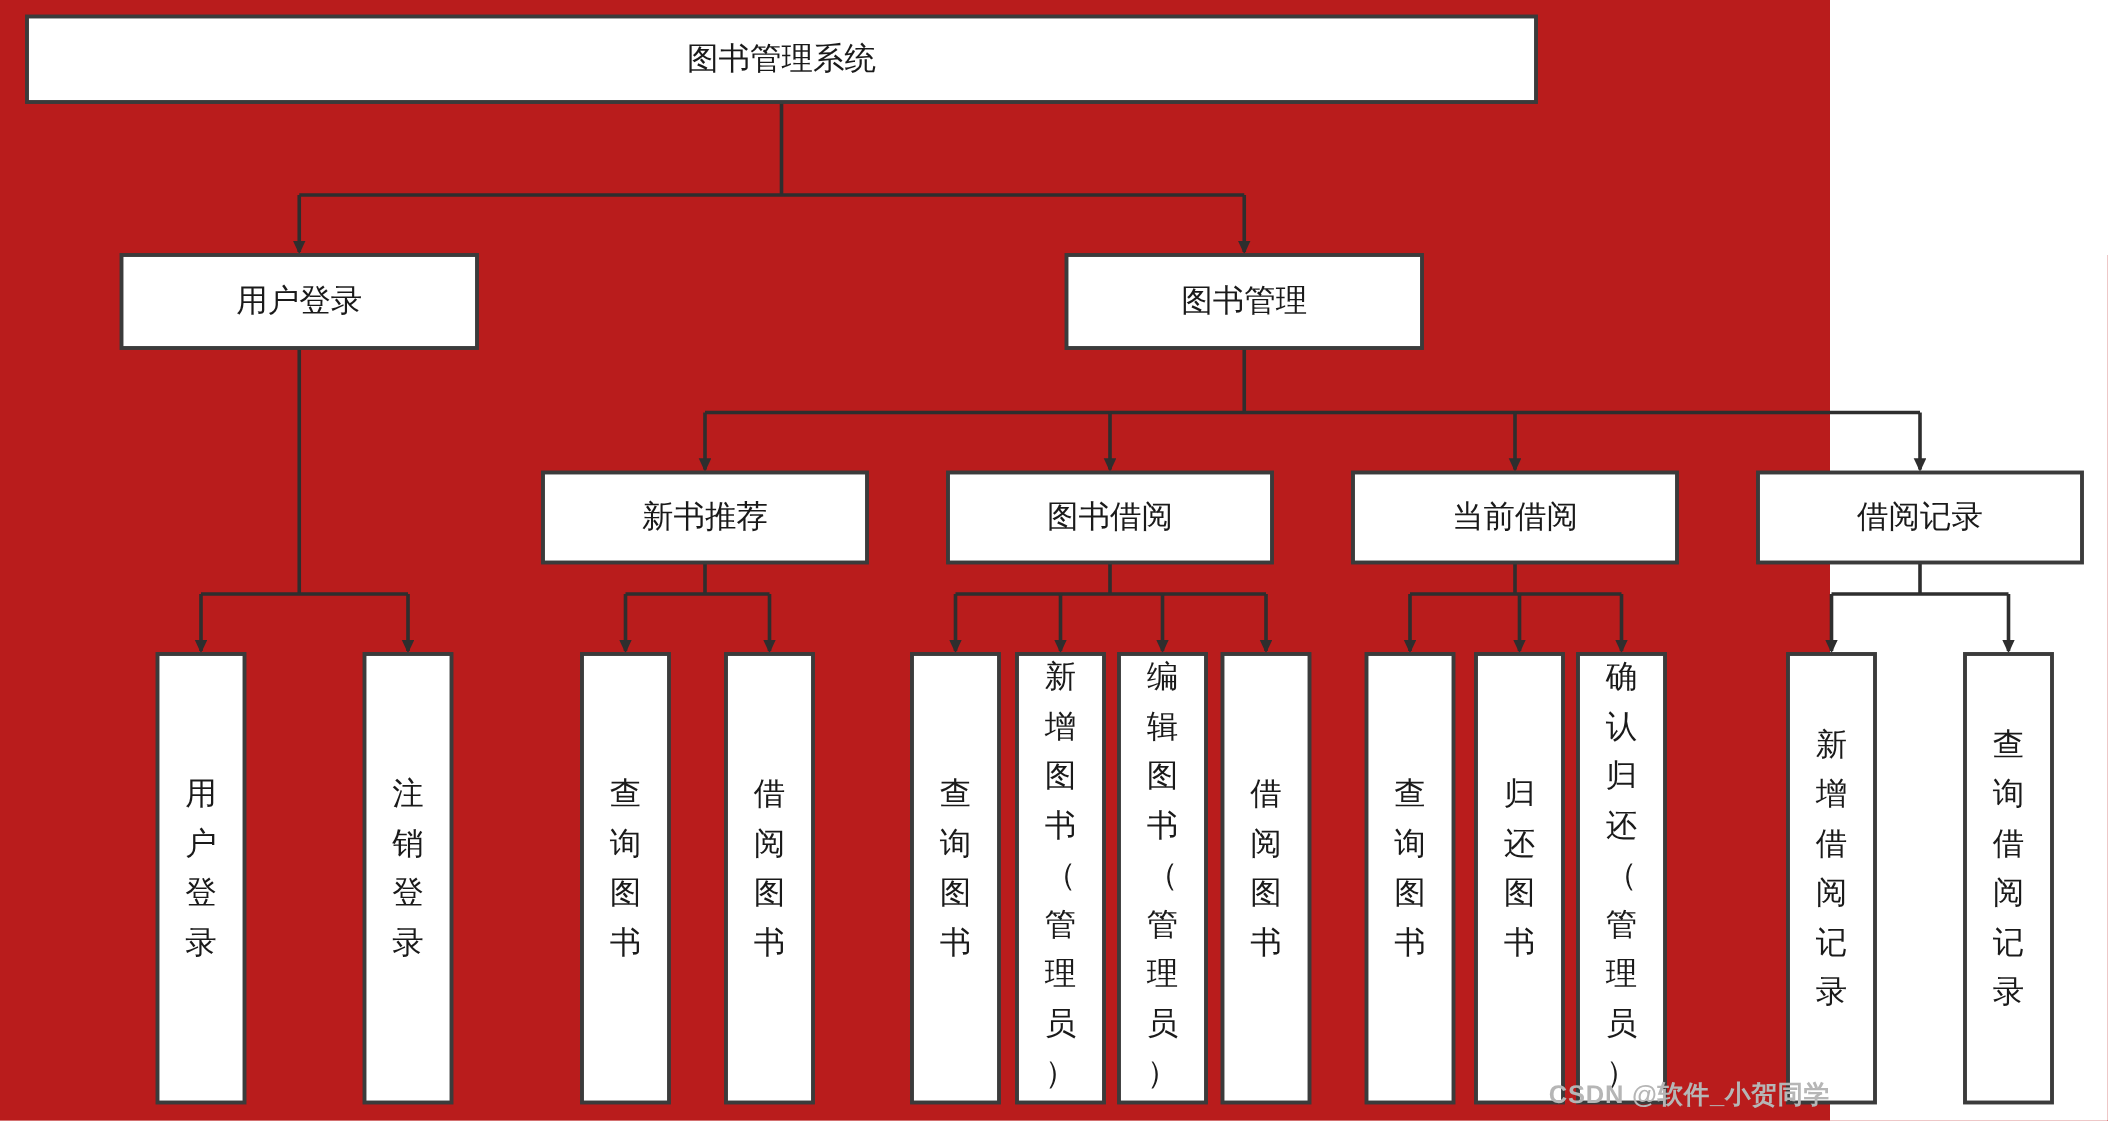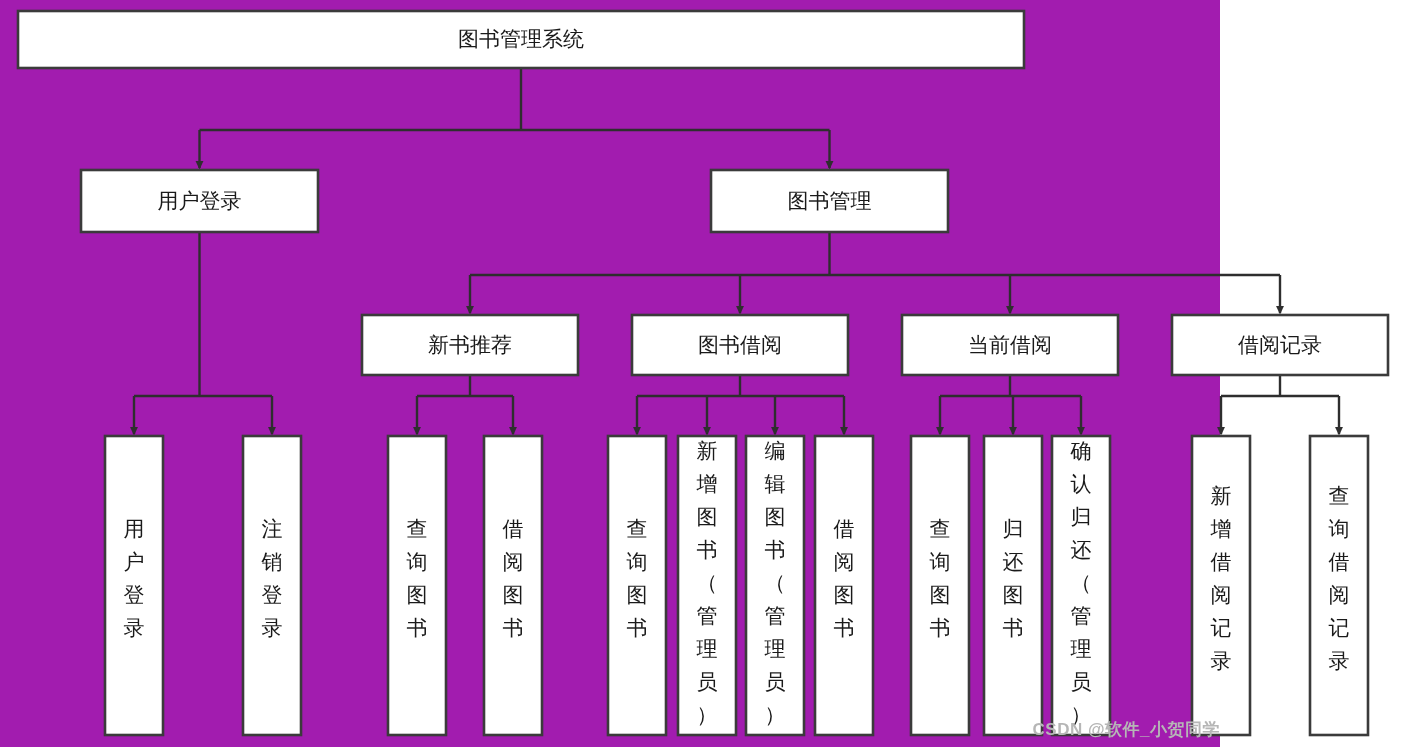--- a/index.html
+++ b/index.html
@@ -11,21 +11,21 @@
     width: 1405px;
     height: 747px;
     font-family: "Liberation Sans", sans-serif;
     overflow: hidden;
     position: relative;
   }
   #diagram-root {
     position: relative;
     width: 1220px;
     height: 747px;
-    background: #a21caf;
+    background: #b91c1c;
   }
   svg.diagram {
     position: absolute;
     top: 0;
     left: 0;
     width: 1405px;
     height: 747px;
   }
   .node-box {
     fill: #ffffff;

